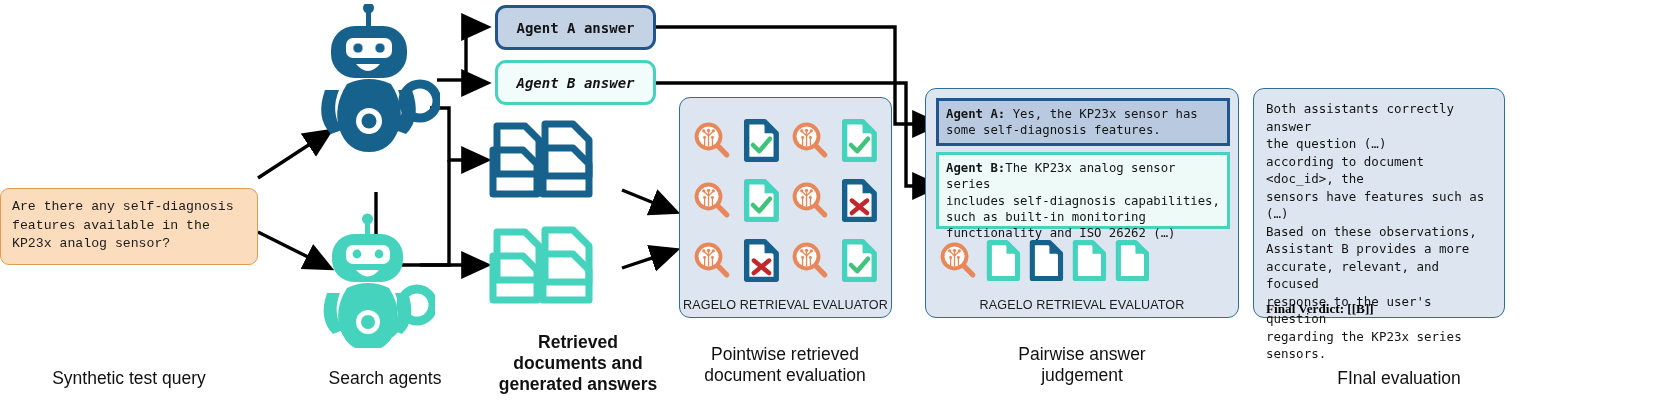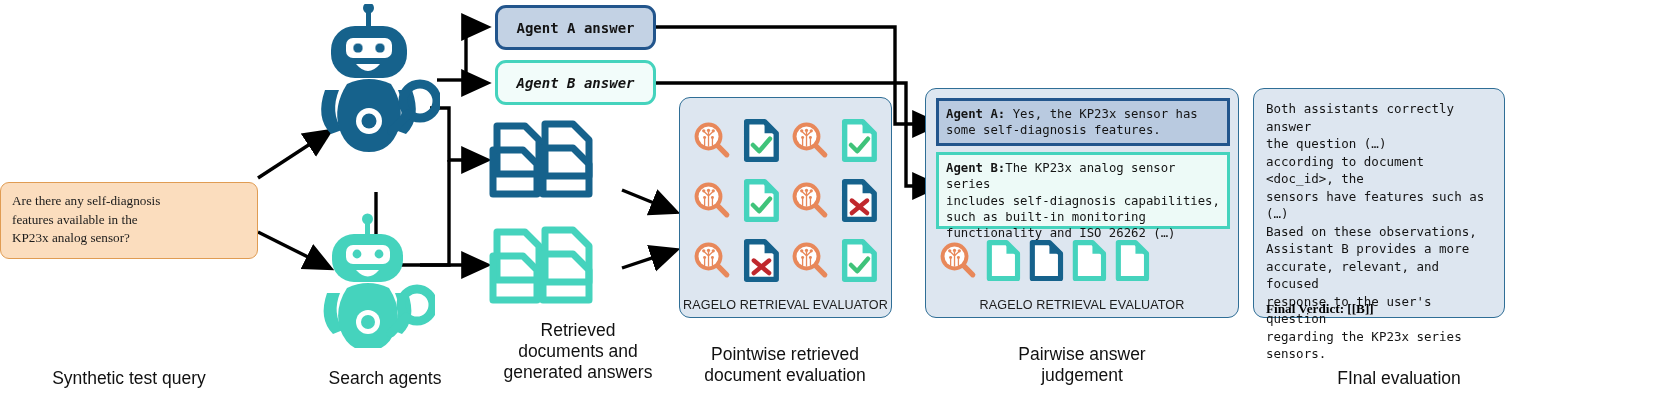--- a/index.html
+++ b/index.html
@@ -2,24 +2,24 @@
 <html><head>
 <meta charset="utf-8">
 <style>
   html,body{margin:0;padding:0;background:#ffffff;}
   body{width:1668px;height:413px;font-family:"Liberation Sans",sans-serif;overflow:hidden;}
   #stage{position:relative;width:1668px;height:413px;}
   .abs{position:absolute;}
 
   
   .query-box{
-    left:0px; top:182px; width:258px; box-sizing:border-box;
+    left:0px; top:188px; width:258px; box-sizing:border-box;
     background:#fbddbe; border:1.6px solid #e09c53; border-radius:9px;
     padding:9px 11px 10px 11px;
-    font-family:Liberation Serif, serif; font-size:13.2px; line-height:1.42;
+    font-family:Liberation Mono, monospace; font-size:13.2px; line-height:1.42;
     color:#1b1b1b; white-space:pre-line;
   }
 
   
   .pill{
     box-sizing:border-box; border-radius:11px;
     font-family:"DejaVu Sans Mono",monospace; font-size:14px; font-weight:bold;
     color:#141414; display:flex; align-items:center; justify-content:center;
   }
   .pill-a{left:495px; top:5px; width:161px; height:45px;
@@ -432,21 +432,21 @@
 Based on these observations,
 Assistant B provides a more
 accurate, relevant, and focused
 response to the user's question
 regarding the KP23x series sensors.</div>
     <div id="final-verdict">Final Verdict: [[B]]</div>
   </div>
 
   <div class="stage-caption" style="left:0px;  top:368px; width:258px;">Synthetic test query</div>
   <div class="stage-caption" style="left:292px;top:368px; width:186px;">Search agents</div>
-  <div class="stage-caption" style="left:482px;top:320px; width:192px; white-space:pre-line;">Retrieved
+  <div class="stage-caption" style="left:482px;top:332px; width:192px; white-space:pre-line;font-weight:bold;">Retrieved
 documents and
 generated answers</div>
   <div class="stage-caption" style="left:674px;top:344px; width:222px; white-space:pre-line;">Pointwise retrieved
 document evaluation</div>
   <div class="stage-caption" style="left:1253px;top:368px;width:292px;">FInal evaluation</div>
   <div class="stage-caption" style="left:925px;top:344px; width:314px; white-space:pre-line;">Pairwise answer
 judgement</div>
 
 </div>
 

